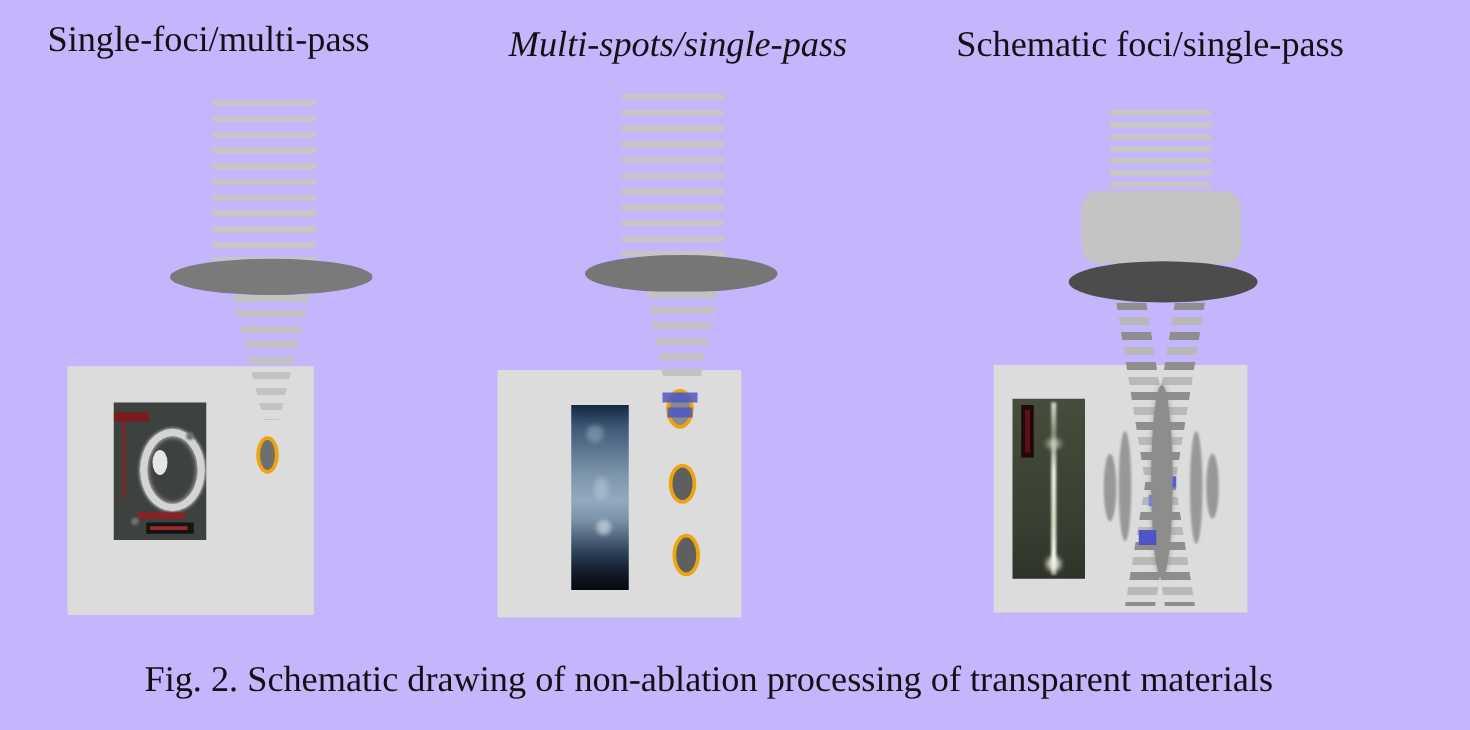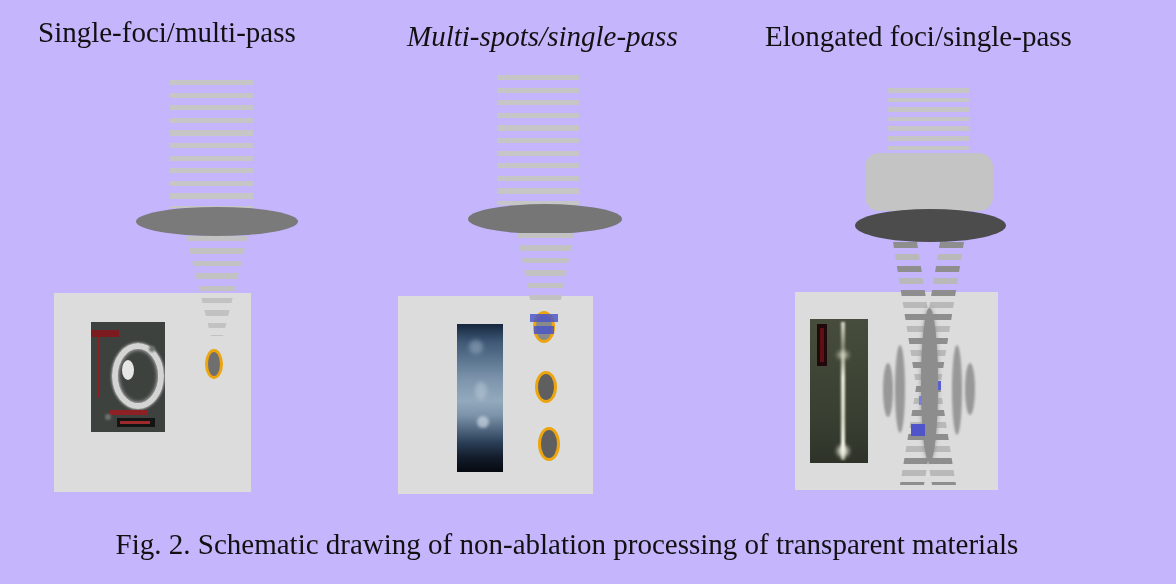--- a/index.html
+++ b/index.html
@@ -75,21 +75,21 @@
   <div class="spot" style="left:535px;top:371px;width:16px;height:26px;"></div>
   <div class="spot" style="left:538px;top:427px;width:16px;height:28px;"></div>
 
   <div class="inset" style="left:457px;top:324px;width:46px;height:148px;
        background:linear-gradient(180deg,#16263e 0%,#3e5876 12%,#7e96ad 38%,#93a9bd 52%,#7b92a9 62%,#2b3f58 80%,#131c2b 90%,#060a10 100%);">
     <div class="abs" style="left:12px;top:16px;width:14px;height:14px;border-radius:50%;background:rgba(160,180,200,.5);filter:blur(2px);"></div>
     <div class="abs" style="left:18px;top:58px;width:12px;height:18px;border-radius:50%;background:rgba(190,205,220,.5);filter:blur(2px);"></div>
     <div class="abs" style="left:20px;top:92px;width:12px;height:12px;border-radius:50%;background:rgba(220,230,240,.6);filter:blur(1.5px);"></div>
   </div>
 
-  <div class="panel-title" style="left:765px;top:20px;">Elongated foci/single-pass</div>
+  <div class="panel-title" style="left:765px;top:20px;">Schematic foci/single-pass</div>
 
   <div class="material" style="left:795px;top:292px;width:203px;height:198px;"></div>
 
   <div class="beam" style="left:888px;top:88px;width:81px;height:62px;
        background:repeating-linear-gradient(to bottom,#c6c6c6 0px,#c6c6c6 4.6px,transparent 4.6px,transparent 9.6px);"></div>
 
   <div class="abs" style="left:865px;top:153px;width:128px;height:58px;background:#c4c4c4;border-radius:14px;"></div>
 
   <div class="xband" style="left:892px;top:242px;width:72px;height:243px;
        clip-path:polygon(1px 0,25px 0,64px 100%,40px 100%);"></div>

